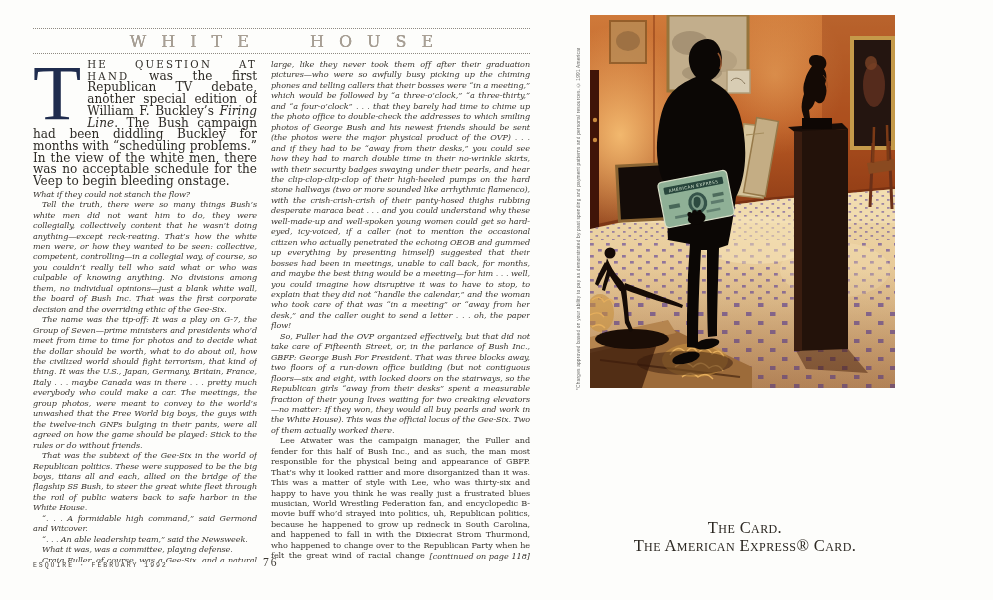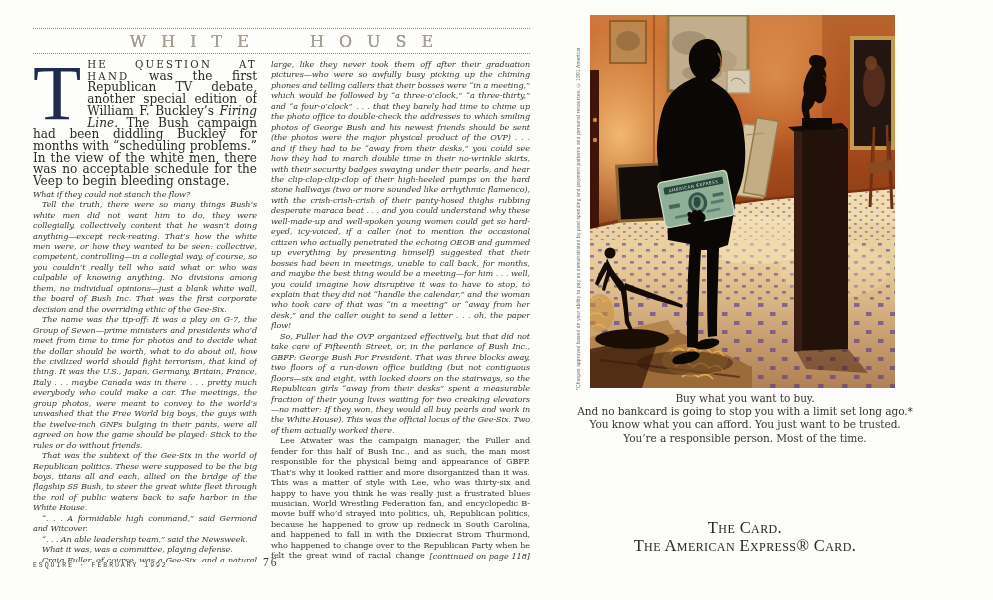--- a/index.html
+++ b/index.html
@@ -250,25 +250,19 @@
         <rect x="14" y="5" width="13" height="3" fill="#47655a" opacity="0.7"></rect>
         <rect x="-24" y="13" width="28" height="2.6" fill="#47655a" opacity="0.7"></rect>
         <rect x="8" y="13" width="14" height="2.6" fill="#47655a" opacity="0.6"></rect>
         <ellipse cx="-3" cy="19" rx="9" ry="6.5" fill="#0b0705"></ellipse>
         <circle cx="-9" cy="14" r="2.4" fill="#0b0705"></circle>
         <circle cx="-4" cy="13" r="2.4" fill="#0b0705"></circle>
         <circle cx="1" cy="13.5" r="2.2" fill="#0b0705"></circle>
       </g>
     </svg>
 
-    <div class="ad-copy">
-      <div>Buy what you want to buy.</div>
-      <div>And no bankcard is going to stop you with a limit set long ago.*</div>
-      <div>You know what you can afford. You just want to be trusted.</div>
-      <div>You’re a responsible person. Most of the time.</div>
-    </div>
 
     <div class="tagline">
       <div>The Card.</div>
       <div>The American Express® Card.</div>
     </div>
   </section>
 </div>
 
 </body></html>

